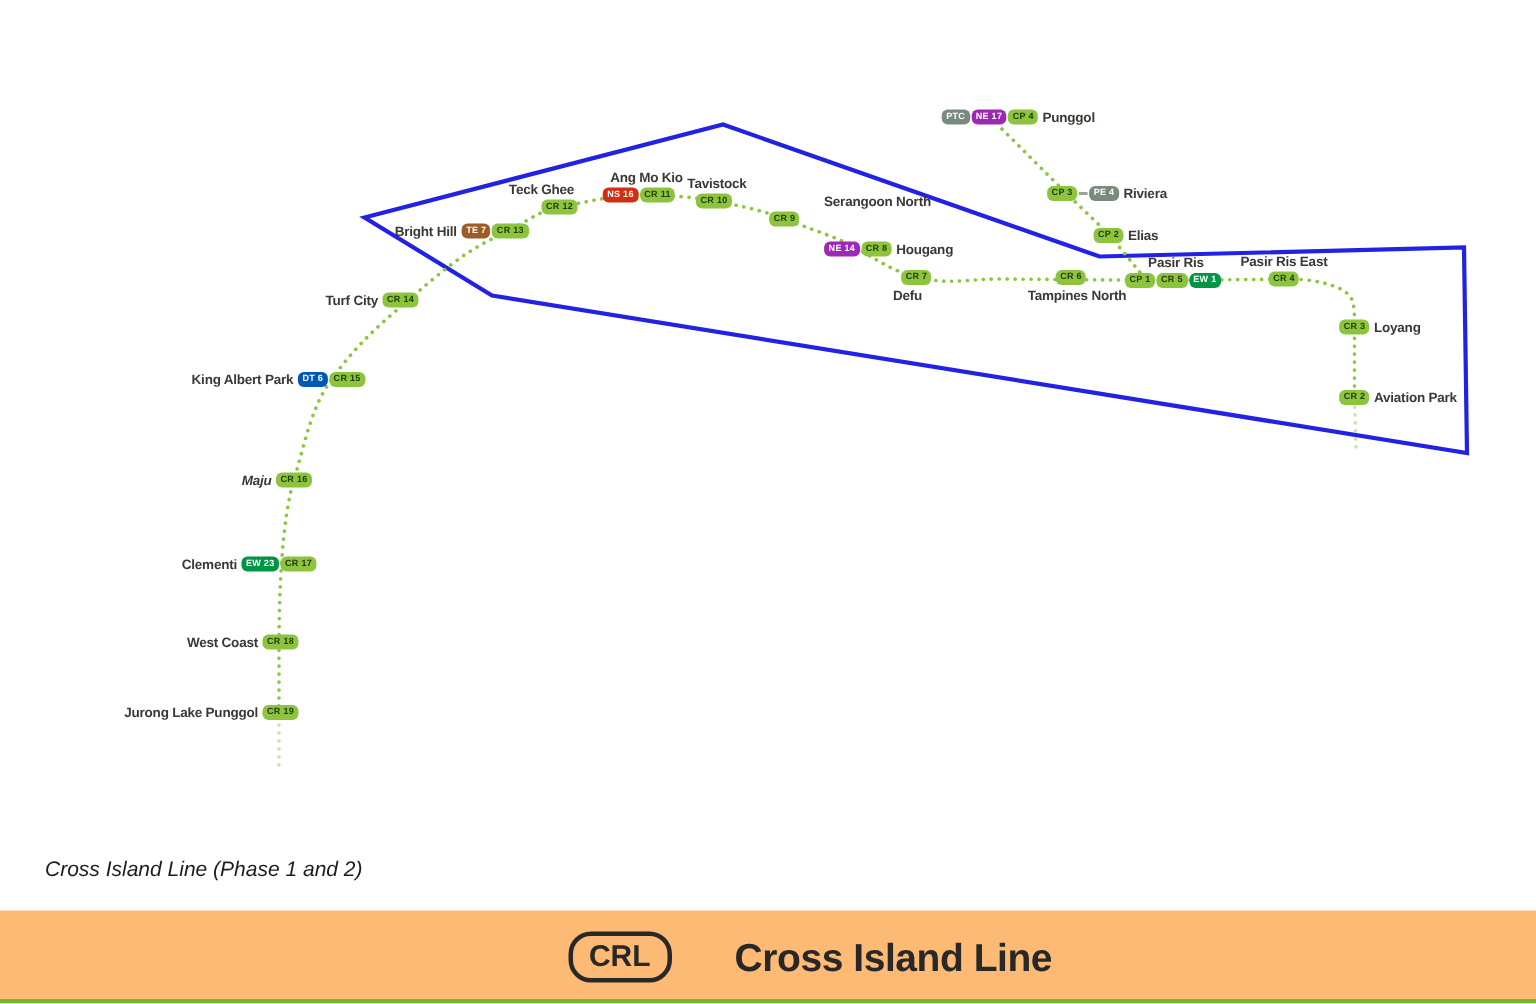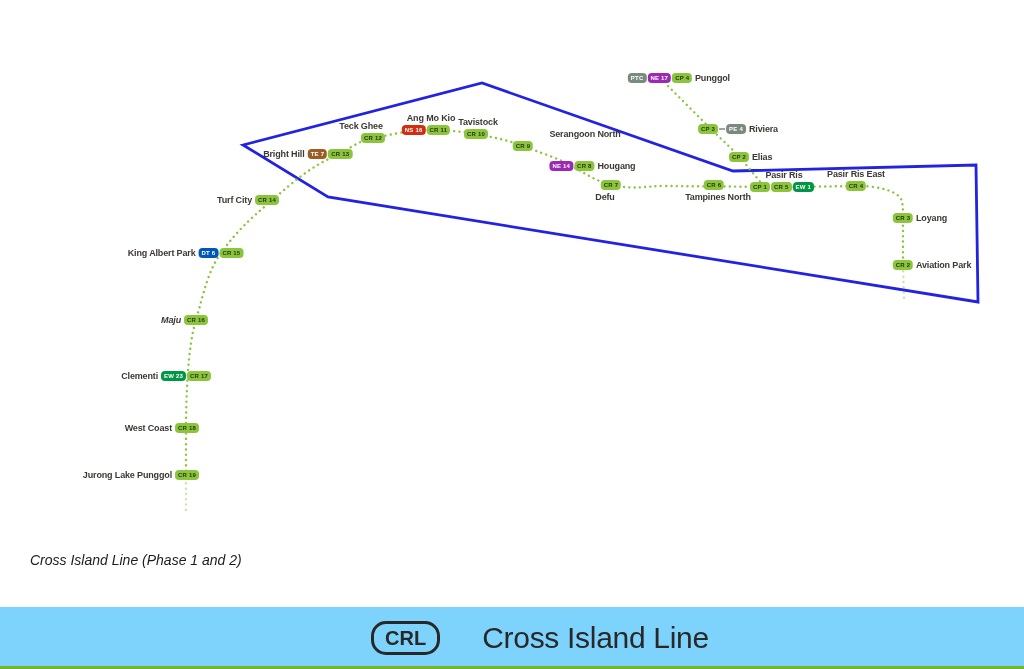--- a/index.html
+++ b/index.html
@@ -17,34 +17,34 @@
   .badge{
     display:inline-block;font-size:6px;font-weight:bold;line-height:1;
     padding:2px 3px;border-radius:4px;letter-spacing:.2px;
   }
   .badge-link{display:inline-block;width:6px;height:2px;background:#9aa89b;}
   .station-label{
     position:absolute;white-space:nowrap;font-size:9px;font-weight:bold;
     letter-spacing:-.15px;color:#3c3834;
   }
   .caption{
-    position:absolute;left:30px;top:552px;font-style:italic;font-size:14px;
+    position:absolute;left:30px;top:571px;font-style:italic;font-size:14px;
     color:#1c1c1c;
   }
   .footer{
     position:absolute;left:0;top:607px;width:1024px;height:62px;
     display:flex;align-items:center;justify-content:center;
   }
   .footer-inner{display:flex;align-items:center;gap:14px;transform:translateX(28px);}
   .crl-pill{
     display:inline-flex;align-items:center;justify-content:center;
     border:3px solid #282828;border-radius:15px;padding:3px 11px;
     font-size:20px;font-weight:bold;color:#282828;line-height:1.1;
   }
-  .footer-title{font-size:30px;font-weight:normal;color:#282828;letter-spacing:-.3px;margin-left:28px;}
+  .footer-title{font-size:26px;font-weight:bold;color:#282828;letter-spacing:-.3px;margin-left:28px;}
   .footer-edge{position:absolute;left:0;bottom:0;width:100%;height:3px;}
 </style>
 </head>
 <body>
 
 <div class="poster">
 
   <svg class="map-svg" width="1024" height="607" viewBox="0 0 1024 607">
     <polygon fill="none" stroke-width="2.8" stroke-linejoin="miter" points="243,145 482,83 733,171 976,165 978,302 328,197" stroke="#2222E2"></polygon>
     <path fill="none" stroke-width="2.4" stroke-linecap="round" stroke-dasharray="0.1 5.2" opacity="0.45" d="M186,478 L186,514" stroke="#8CC63E"></path>
@@ -188,21 +188,21 @@
       <div class="station" style="left: 739px; top: 157px;">
         <div class="badges">
           <span class="badge" style="background: rgb(140, 196, 61); color: rgb(35, 58, 11);">CP 2</span>
         </div>
         <div class="station-label" style="left: 13px; top: 0px; transform: translateY(-50%);">Elias</div>
       </div>
     </div>
 
   <div class="caption">Cross Island Line (Phase 1 and 2)</div>
 
-  <div class="footer" style="background: #7dd3fc; text-align: right;">
+  <div class="footer" style="background: #fdba74; text-align: right;">
     <div class="footer-inner">
       <span class="crl-pill">CRL</span>
       <span class="footer-title">Cross Island Line</span>
     </div>
     <div class="footer-edge" style="background: rgb(122, 179, 50);"></div>
   </div>
 
 </div>
 
 </body></html>

